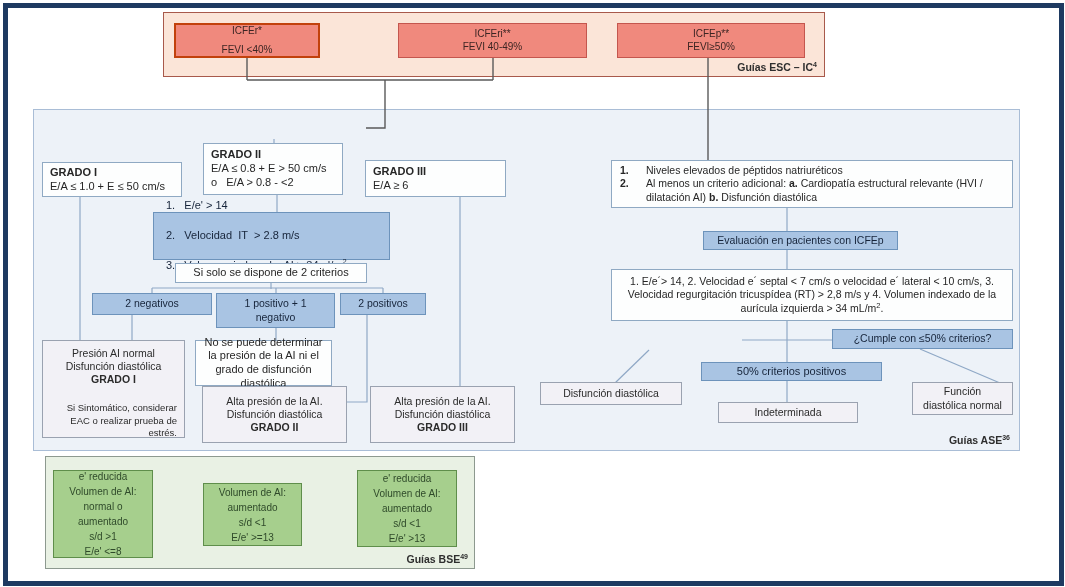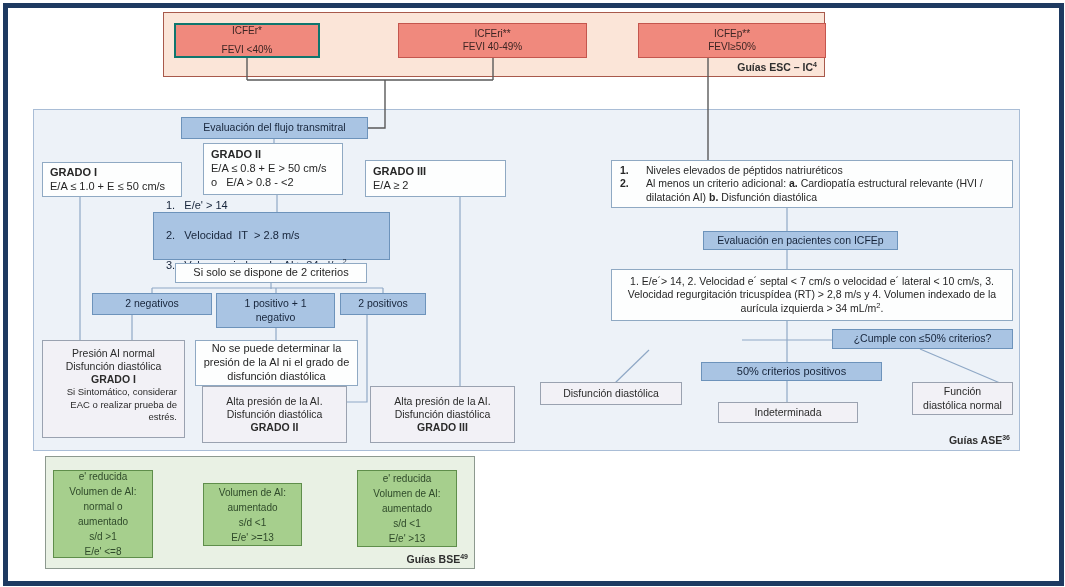--- a/index.html
+++ b/index.html
@@ -15,21 +15,21 @@
   .main-panel{position:absolute;left:33px;top:109px;width:985px;height:340px;
     background:#edf2f8;border:1px solid #a9bdd6;z-index:1;}
   .green-panel{position:absolute;left:45px;top:456px;width:428px;height:111px;
     background:#e9f1e4;border:1px solid #8d998f;z-index:1;}
   
   svg.wires{position:absolute;left:0;top:0;z-index:2;pointer-events:none;}
   
   .box{position:absolute;box-sizing:border-box;z-index:3;display:flex;flex-direction:column;
     align-items:center;justify-content:center;text-align:center;line-height:1.25;}
   .red{background:#f0897d;border:1px solid #c4564e;color:#3c2523;font-size:10px;}
-  .red.first{border:2px solid #0f766e;gap:7px;}
+  .red.first{border:2px solid #c2410c;gap:7px;}
   .blue{background:#a9c4e3;border:1px solid #6d93bb;color:#16243a;font-size:10.5px;}
   .white{background:#fdfefe;border:1px solid #8fa9c3;color:#262626;font-size:11px;}
   .result{background:#f2f1f6;border:1px solid #9aa2b0;color:#2b2b2b;font-size:10.5px;}
   .greenbox{background:#a6cf8d;border:1px solid #5f8e4b;color:#2f4a2a;font-size:10px;line-height:1.5;}
   .bold{font-weight:bold;}
   .pre{white-space:pre-line;}
   .left-align{align-items:flex-start;text-align:left;}
   .guias{position:absolute;z-index:3;font-size:10.5px;font-weight:bold;color:#2e2e2e;}
   .guias sup{font-size:7px;}
   .num-row{display:flex;width:100%;}
@@ -80,46 +80,43 @@
   </svg>
 
   <div class="box red first" style="left:174px;top:23px;width:146px;height:35px;">
     <div>ICFEr*</div>
     <div>FEVI &lt;40%</div>
   </div>
   <div class="box red" style="left:398px;top:23px;width:189px;height:35px;">
     <div>ICFEri**</div>
     <div>FEVI 40-49%</div>
   </div>
-  <div class="box red" style="left:638px;top:23px;width:188px;height:35px;">
+  <div class="box red" style="left:617px;top:23px;width:188px;height:35px;">
     <div>ICFEp**</div>
     <div>FEVI≥50%</div>
   </div>
   <div class="guias" style="right:248px;top:61px;">
     <span>Guías ESC – IC</span><sup>4</sup>
   </div>
 
-  <div class="box blue" style="left:181px;top:117px;width:187px;height:22px;">
-    <div>Evaluación del flujo transmitral</div>
-  </div>
 
   <div class="box white left-align" style="left:42px;top:162px;width:140px;height:35px;padding-left:7px;">
     <div class="bold">GRADO I</div>
     <div>E/A ≤ 1.0 + E ≤ 50 cm/s</div>
   </div>
 
   <div class="box white left-align" style="left:203px;top:143px;width:140px;height:52px;padding-left:7px;">
     <div class="bold">GRADO II</div>
     <div>E/A ≤ 0.8 + E &gt; 50 cm/s</div>
     <div>o&nbsp;&nbsp;&nbsp;E/A &gt; 0.8 - &lt;2</div>
   </div>
 
   <div class="box white left-align" style="left:365px;top:160px;width:141px;height:37px;padding-left:7px;">
     <div class="bold">GRADO III</div>
-    <div>E/A ≥ 2</div>
+    <div>E/A ≥ 6</div>
   </div>
 
   <div class="box blue left-align" style="left:153px;top:212px;width:237px;height:48px;padding-left:12px;font-size:11px;gap:16px;">
     <div>1.&nbsp;&nbsp; E/e' &gt; 14</div>
     <div>2.&nbsp;&nbsp; Velocidad&nbsp; IT&nbsp; &gt; 2.8 m/s</div>
     <div><span>3.&nbsp;&nbsp; Volumen&nbsp; indexado&nbsp; AI &gt; 34ml/m</span><sup style="font-size:7.5px;">2</sup></div>
   </div>
 
   <div class="box white" style="left:175px;top:263px;width:192px;height:20px;">
     <div>Si solo se dispone de 2 criterios</div>
@@ -132,24 +129,24 @@
     <div>1 positivo + 1 negativo</div>
   </div>
   <div class="box blue" style="left:340px;top:293px;width:86px;height:22px;">
     <div>2 positivos</div>
   </div>
 
   <div class="box result" style="left:42px;top:340px;width:143px;height:98px;justify-content:flex-start;padding-top:6px;">
     <div class="pre">Presión AI normal
 Disfunción diastólica</div>
     <div class="bold">GRADO I</div>
-    <div class="note" style="margin-top:0;">Si Sintomático, considerar EAC o realizar prueba de estrés.</div>
-  </div>
-
-  <div class="box white" style="left:195px;top:340px;width:163px;height:46px;padding:0 5px;">
+    <div class="note" style="margin-top:16px;">Si Sintomático, considerar EAC o realizar prueba de estrés.</div>
+  </div>
+
+  <div class="box white" style="left:195px;top:340px;width:137px;height:46px;padding:0 5px;">
     <div>No se puede determinar la presión de la AI ni el grado de disfunción diastólica</div>
   </div>
 
   <div class="box result" style="left:202px;top:386px;width:145px;height:57px;">
     <div>Alta presión de la AI.</div>
     <div>Disfunción diastólica</div>
     <div class="bold">GRADO II</div>
   </div>
 
   <div class="box result" style="left:370px;top:386px;width:145px;height:57px;">

